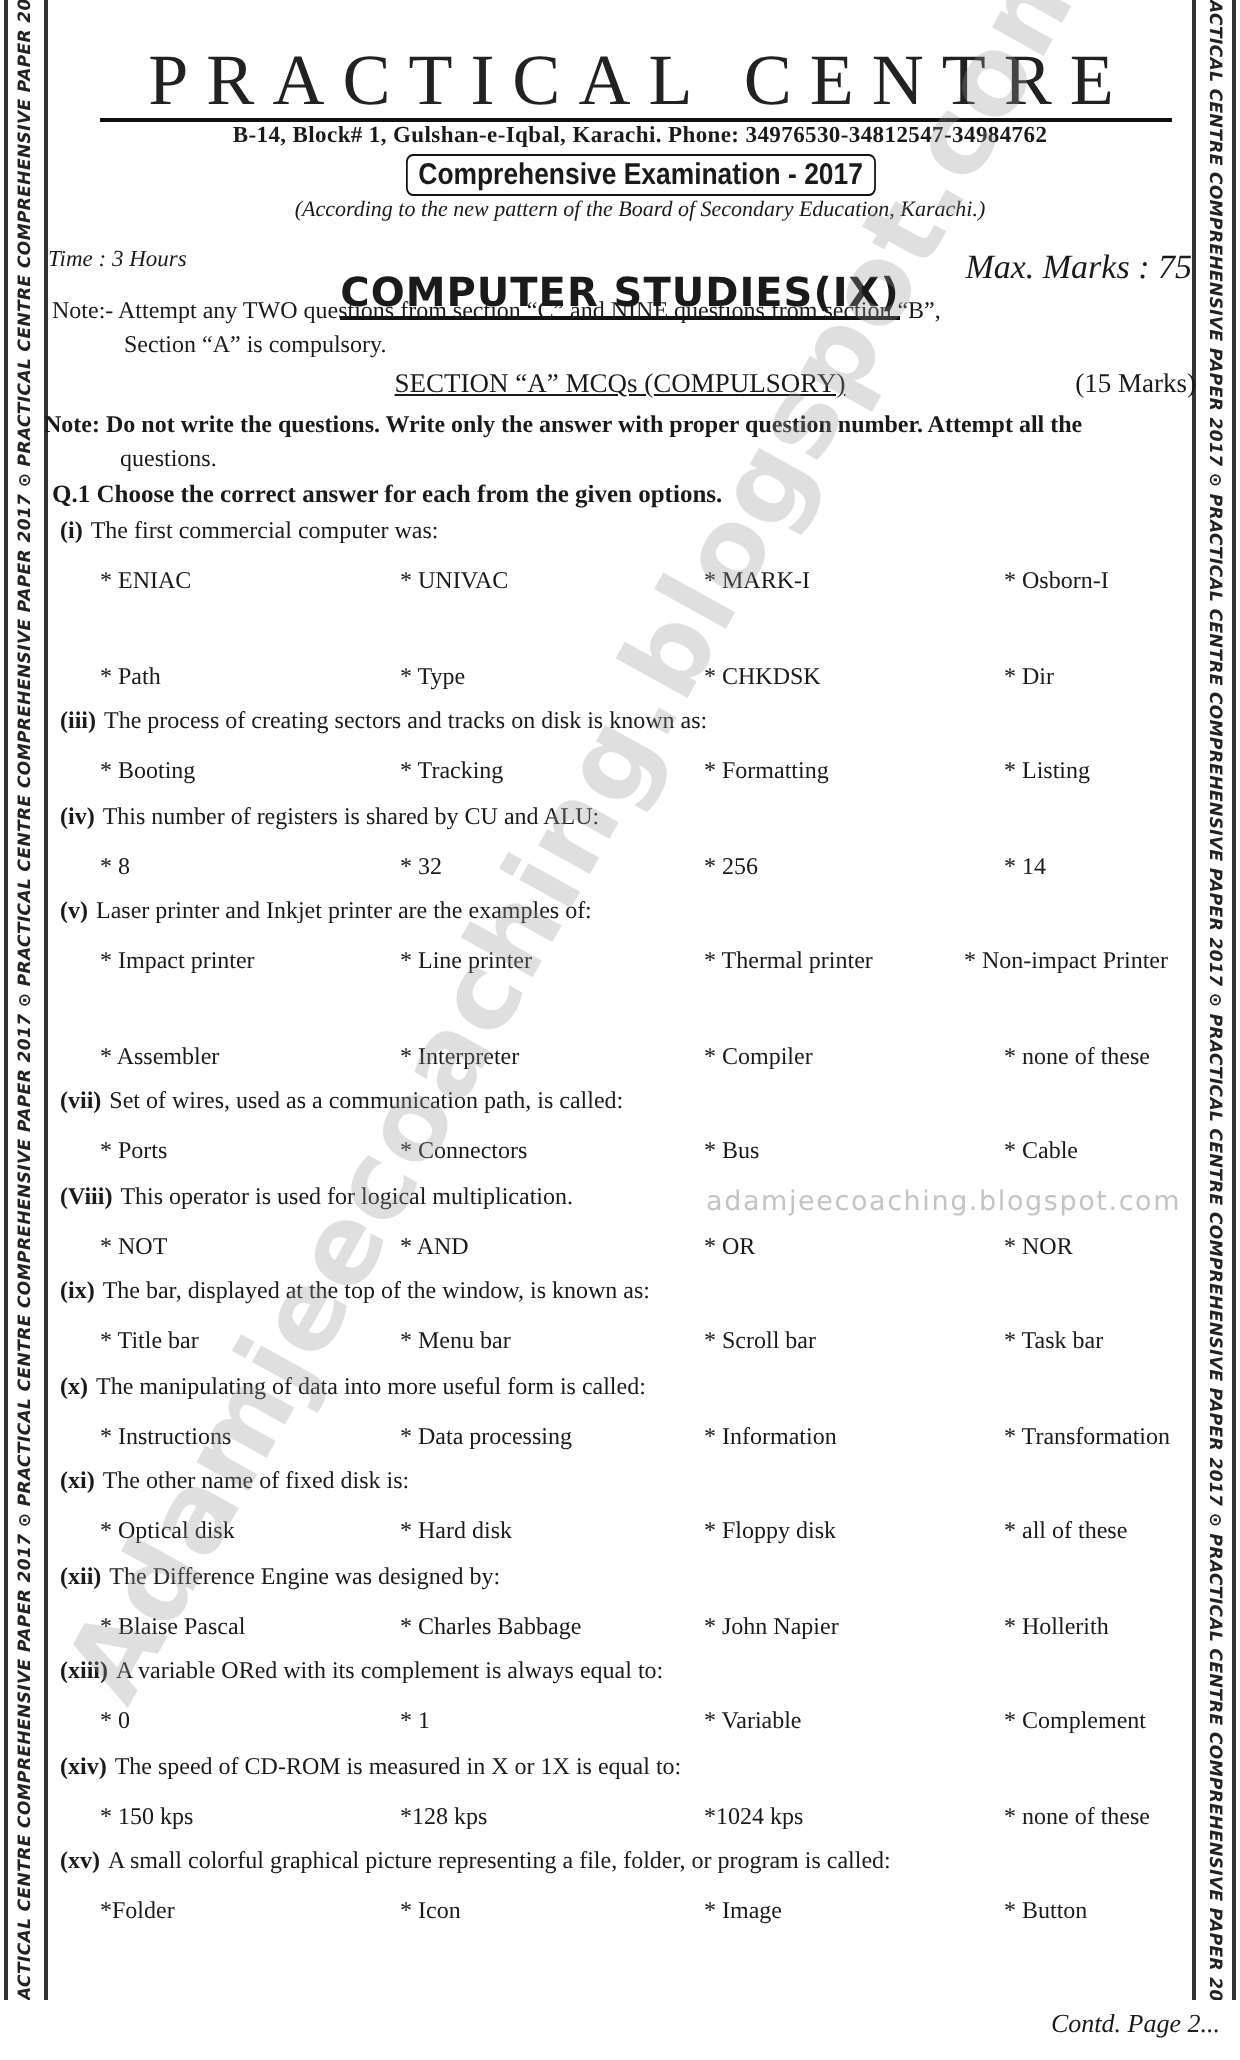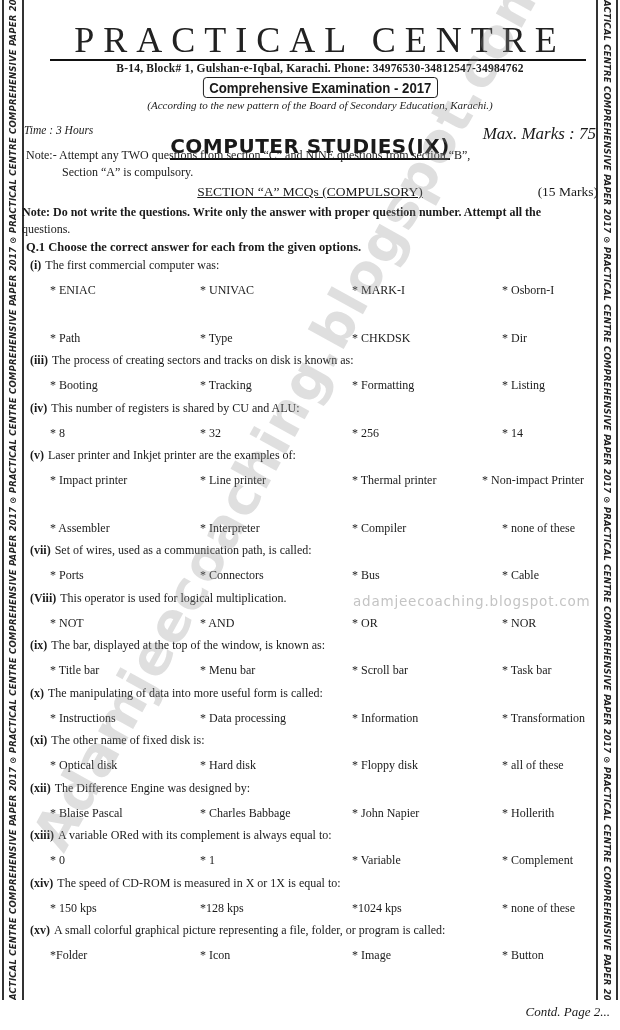--- a/index.html
+++ b/index.html
@@ -48,21 +48,21 @@
   .note1 { position: absolute; left: -4px; top: 147px; font-size: 12px; line-height: 17px; }
   .note1 .indent { padding-left: 36px; display: block; }
 
   .section-head { position: absolute; left: 0; right: 0; top: 184px; height: 18px; }
   .section-title { position: absolute; left: 0; right: 0; text-align: center; font-size: 13.5px;
                    text-decoration: underline; }
   .section-marks { position: absolute; right: -8px; font-size: 13.5px; }
 
   .note2 { position: absolute; left: -8px; right: -8px; top: 204px; font-size: 12px;
            font-weight: bold; line-height: 17px; }
-  .note2 .indent { display: block; font-weight: normal; }
+  .note2 .indent { padding-left: 38px; display: block; font-weight: normal; }
 
   .q-head { position: absolute; left: -4px; top: 240px; font-weight: bold; font-size: 12.5px; }
 
   .mcq-list { position: absolute; left: 0; right: 0; top: 258px; }
   .mcq { height: 47.5px; position: relative; }
   .mcq .stem { position: absolute; left: 0; top: 0; font-size: 12px; white-space: nowrap; }
   .mcq .stem .num { font-weight: bold; margin-right: 4px; }
   .mcq .opts { position: absolute; left: 20px; right: 0; top: 25px; height: 16px; font-size: 12px; }
   .mcq .opt { position: absolute; top: 0; white-space: nowrap; }
   .mcq .opt:nth-child(1) { left: 0; }

